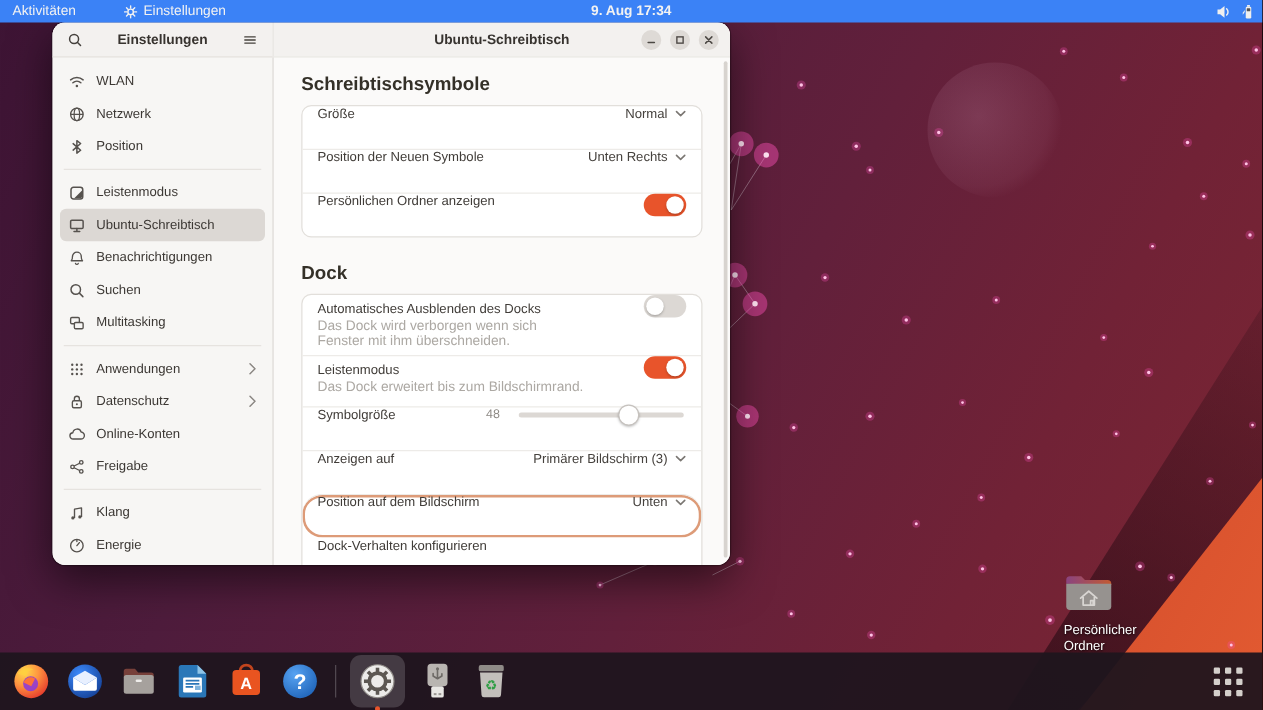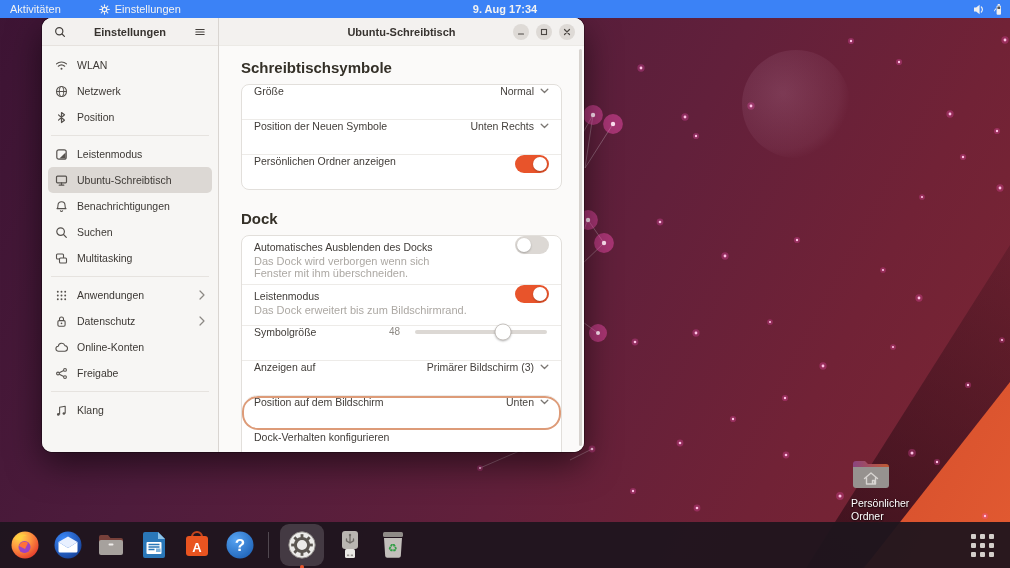--- a/index.html
+++ b/index.html
@@ -398,20 +398,27 @@
 
         <div class="sb-item">
           <svg width="13" height="13" viewBox="0 0 13 13">
             <path d="M4.6 10.4V3.3l5.6-1v7.2" fill="none" stroke="#56524e" stroke-width="1.1" stroke-linejoin="round"></path>
             <circle cx="3.3" cy="10.4" r="1.3" fill="#56524e"></circle>
             <circle cx="8.9" cy="9.5" r="1.3" fill="#56524e"></circle>
           </svg>
           <span class="sbl">Klang</span>
         </div>
 
+        <div class="sb-item">
+          <svg width="13" height="13" viewBox="0 0 13 13">
+            <circle cx="6.5" cy="6.5" r="5" fill="none" stroke="#56524e" stroke-width="1.1"></circle>
+            <path d="M6.5 6.5l2-2.4M6.5 2v1.2" stroke="#56524e" stroke-width="1.1" stroke-linecap="round"></path>
+          </svg>
+          <span class="sbl">Energie</span>
+        </div>
 
       </nav>
     </aside>
 
     <section class="main">
       <div class="main-header">
         <span class="mh-title">Ubuntu-Schreibtisch</span>
         <div class="win-controls">
           <button class="wc-btn">
             <svg width="8" height="8" viewBox="0 0 8 8">

